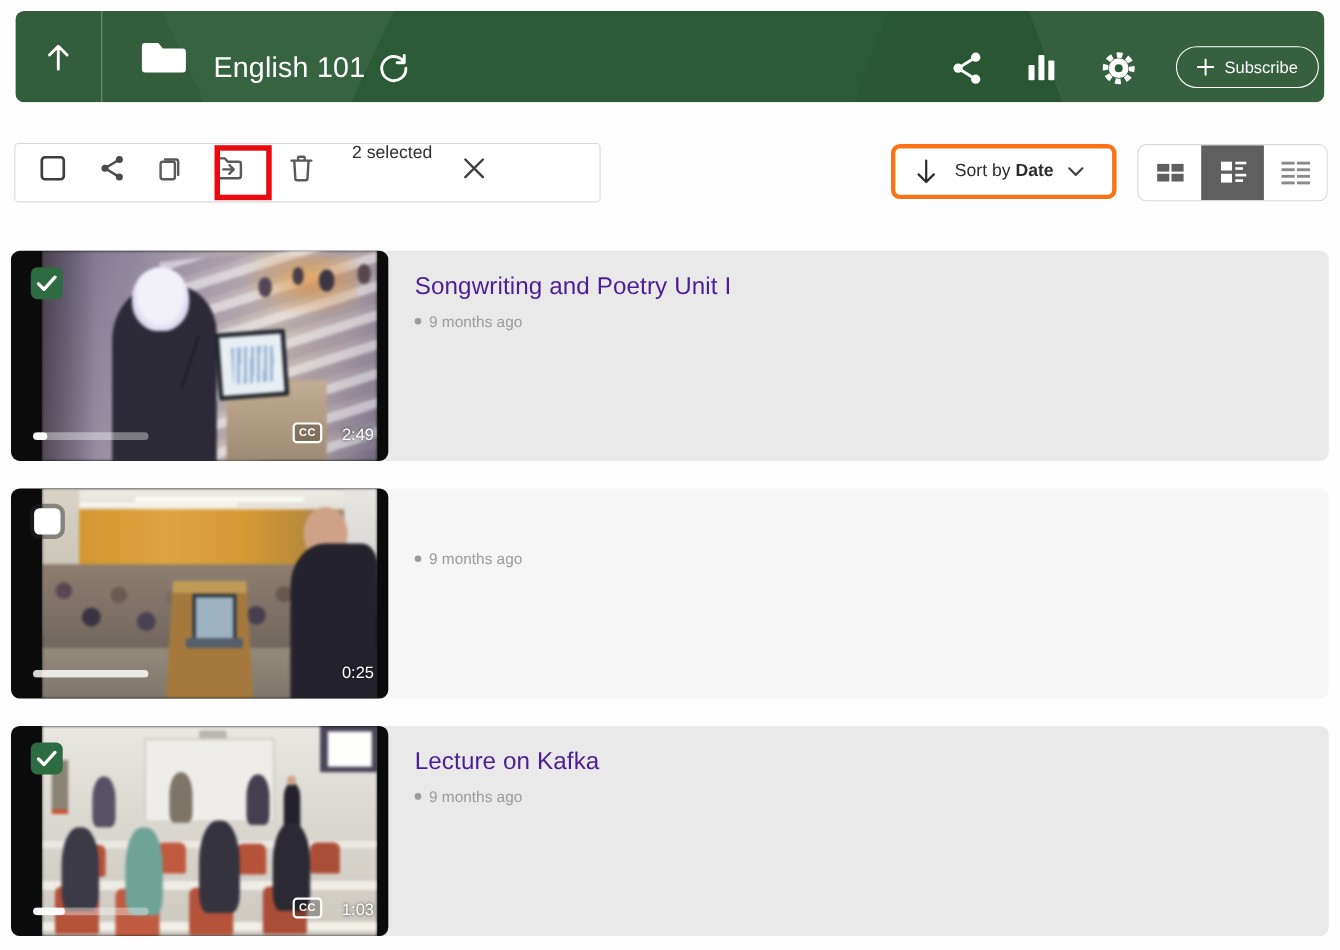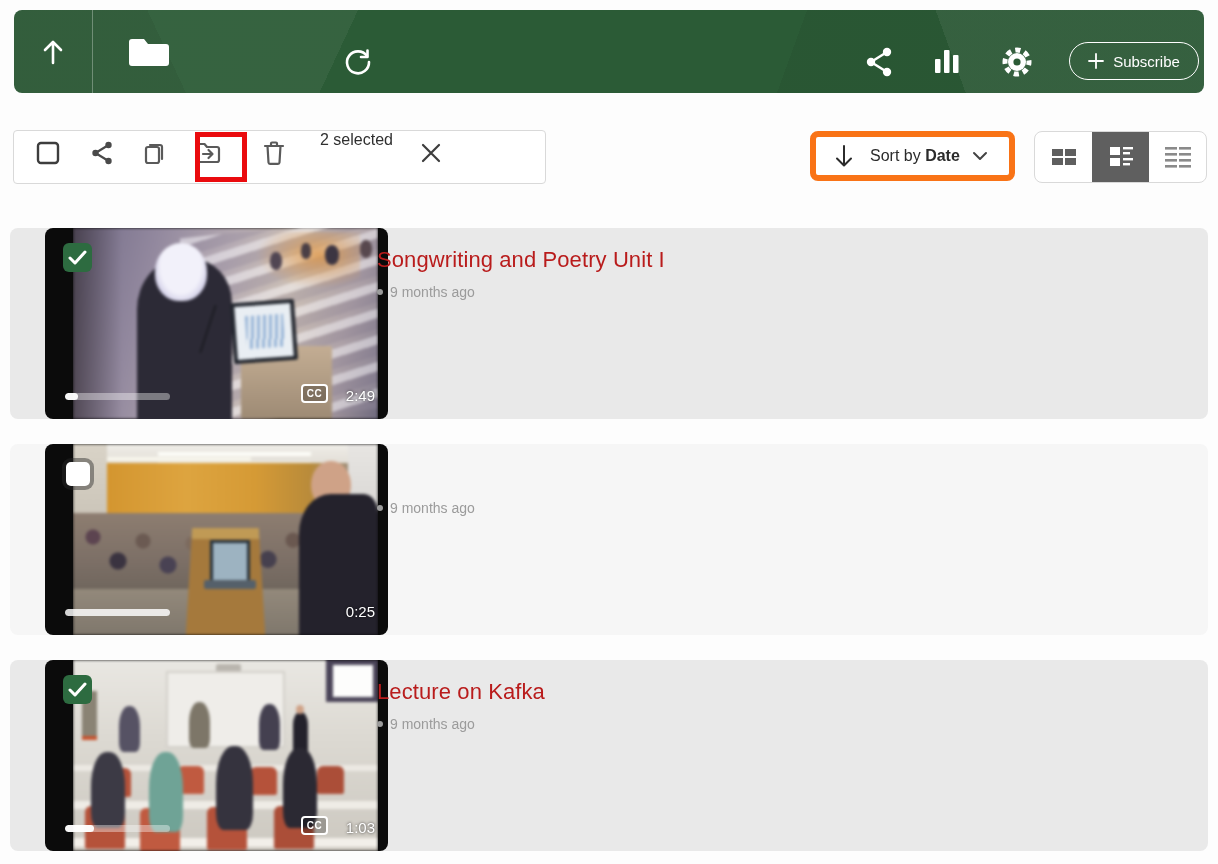--- a/index.html
+++ b/index.html
@@ -68,21 +68,21 @@
   .sel-count { margin-left:24px; font-size:16px; color:#2f2f2f; white-space:nowrap; }
   .tb-close { margin-left:16px; }
   .red-annot {
     position:absolute; left:181px; top:1px; width:52px; height:50px;
     border:5px solid var(--annotation_red,#ea0b0e); pointer-events:none;
   }
 
   
   .sort-box {
     position:absolute; left:810px; top:131px; width:205px; height:50px;
-    background:#fff; border:6px solid #f97316; border-radius:8px;
+    background:#fff; border:4px solid #f97316; border-radius:8px;
     display:flex; align-items:center; cursor:pointer;
   }
   .sort-arrow { margin-left:18px; }
   .sort-text { margin-left:16px; font-size:16px; color:#2b2b2b; }
   .sort-text b { font-weight:700; }
   .sort-chevron { margin-left:12px; }
 
   .view-toggle {
     position:absolute; left:1034px; top:131px; width:173px; height:52px;
     background:#fff; border:1px solid #d9d9d9; border-radius:8px;
@@ -97,21 +97,21 @@
   
   .video-row {
     position:absolute; left:10px; width:1198px; height:191px; border-radius:8px;
   }
   .row-selected   { background:var(--selected_row_bg,#e9e9e9); }
   .row-unselected { background:var(--unselected_row_bg,#f6f6f6); }
   .row1 { top:228px; } .row2 { top:444px; } .row3 { top:660px; }
 
   .thumb {
     position:absolute; left:0; top:0; width:343px; height:191px;
-    background:#0b0b0b; border-radius:8px; overflow:hidden; cursor:pointer;margin-left:35px;
+    background:#0b0b0b; border-radius:8px; overflow:hidden; cursor:pointer;
   }
   .photo { position:absolute; left:28px; right:10px; top:0; bottom:0; overflow:hidden; }
   .photo > .blur-wrap { position:absolute; inset:0; filter:blur(1.6px); }
 
   .thumb-check {
     position:absolute; left:18px; top:15px; width:29px; height:29px;
     border-radius:6px; cursor:pointer; display:flex; align-items:center; justify-content:center;
     border:none; padding:0;
   }
   .thumb-check.checked { background:var(--accent_green,#2d6b40); }
@@ -129,21 +129,21 @@
     font-size:10px; font-weight:700; letter-spacing:.5px;
     display:flex; align-items:center; justify-content:center;
     background:rgba(0,0,0,0.25);
   }
   .duration {
     position:absolute; right:13px; bottom:15px; color:#fff; font-size:15px;
     text-shadow:0 0 3px rgba(0,0,0,.8);
   }
 
   .row-title {
-    position:absolute; left:367px; top:19px; font-size:22px; color:#b91c1c;
+    position:absolute; left:367px; top:19px; font-size:22px; color:#4c1d95;
     font-weight:400; letter-spacing:.1px;
   }
   .row-meta {
     position:absolute; left:367px; top:56px; display:flex; align-items:center; gap:7px;
     color:#9b9b9b; font-size:14px;
   }
   .meta-dot { width:6px; height:6px; border-radius:50%; background:#9b9b9b; }
   .tags { position:absolute; left:367px; top:88px; display:flex; gap:10px; }
   .tag-pill {
     height:29px; padding:0 15px; border:1px solid #ddd; border-radius:15px;
@@ -261,20 +261,21 @@
         </svg>
     </span>
   </button>
 
   <span class="abs folder-ico">
     <svg width="46" height="32" viewBox="0 0 46 32">
         <path d="M3 6 a3 3 0 0 1 3-3 h12 l4 5 h18 a3 3 0 0 1 3 3 v16 a3 3 0 0 1-3 3 H6 a3 3 0 0 1-3-3 Z" fill="#fff"></path>
       </svg>
   </span>
 
+  <div class="header-title">English 101</div>
 
   <button class="icon-btn refresh-btn">
     <span>
       <svg width="28" height="28" viewBox="0 0 28 28">
           <path d="M23 8 A11 11 0 1 0 25 14" stroke="#fff" stroke-width="2.6" fill="none" stroke-linecap="round"></path>
           <path d="M23.5 2.5 v6.5 h-6.5" stroke="#fff" stroke-width="2.6" fill="none" stroke-linecap="round" stroke-linejoin="round"></path>
         </svg>
     </span>
   </button>
 

